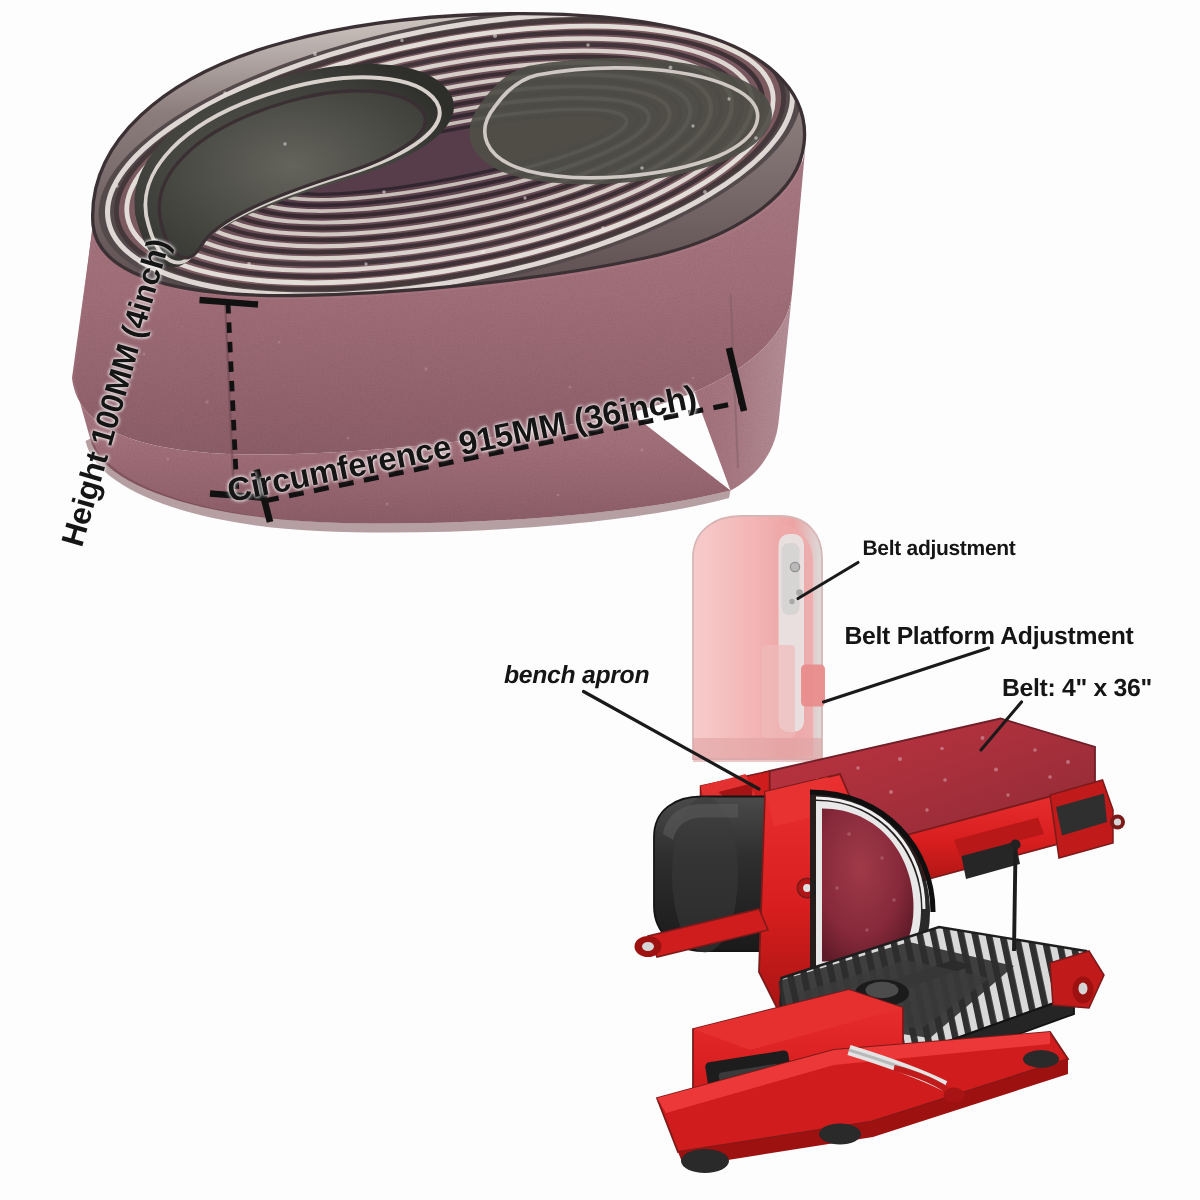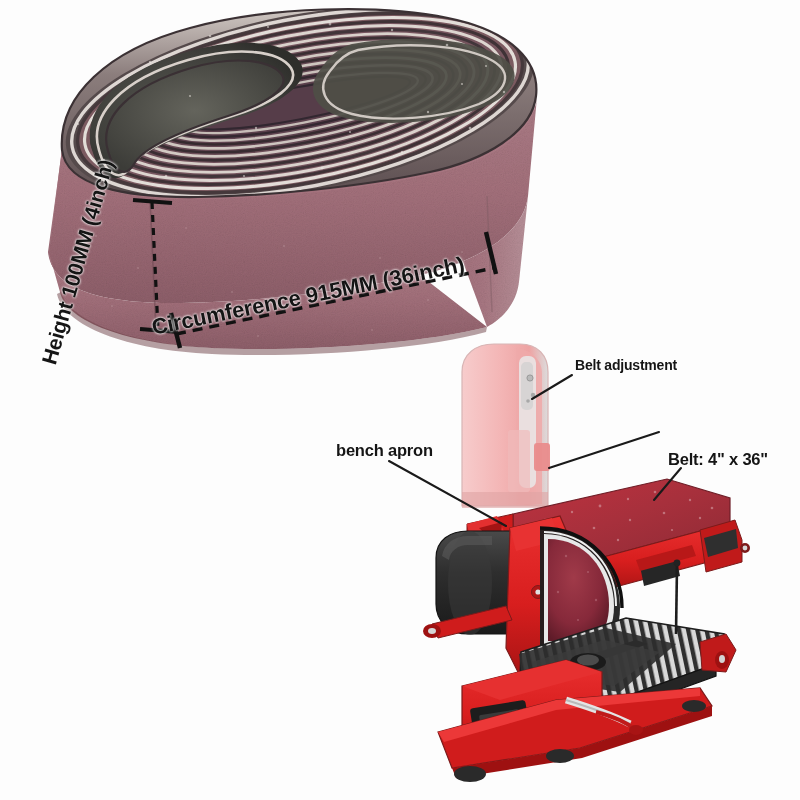--- a/index.html
+++ b/index.html
@@ -41,21 +41,21 @@
   #circ-label {
     left: 152px;
     top: 315px;
     font-size: 22px;
     transform: rotate(-11.5deg);
     transform-origin: 0 50%;
   }
   #belt-adjust-label   { left: 575px; top: 357px; font-size: 14px; }
   #belt-platform-label { left: 563px; top: 415px; font-size: 16.5px; }
   #belt-size-label     { left: 668px; top: 450px; font-size: 16.5px; }
-  #bench-apron-label   { left: 336px; top: 441px; font-size: 16.5px; }
+  #bench-apron-label   { left: 336px; top: 441px; font-size: 16.5px; font-style: italic; }
 </style>
 </head>
 <body>
 
 <div id="page">
 
   <svg class="layer" viewBox="0 0 800 800">
     <defs>
 
       <linearGradient id="beltFace" x1="0" y1="0" x2="0" y2="1">
@@ -475,18 +475,19 @@
     <g stroke="#1a1a1a" stroke-width="2.1" fill="none" stroke-linecap="round">
       <line x1="572" y1="375" x2="532" y2="399"></line>
       <line x1="659" y1="432" x2="549" y2="468"></line>
       <line x1="681" y1="468" x2="654" y2="500"></line>
       <line x1="389" y1="461" x2="506" y2="526"></line>
     </g>
   </svg>
 
   <div class="lbl" id="belt-adjust-label">Belt adjustment</div>
 
+  <div class="lbl" id="belt-platform-label">Belt Platform Adjustment</div>
 
   <div class="lbl" id="belt-size-label">Belt: 4" x 36"</div>
 
   <div class="lbl" id="bench-apron-label">bench apron</div>
 
 </div>
 
 </body></html>

